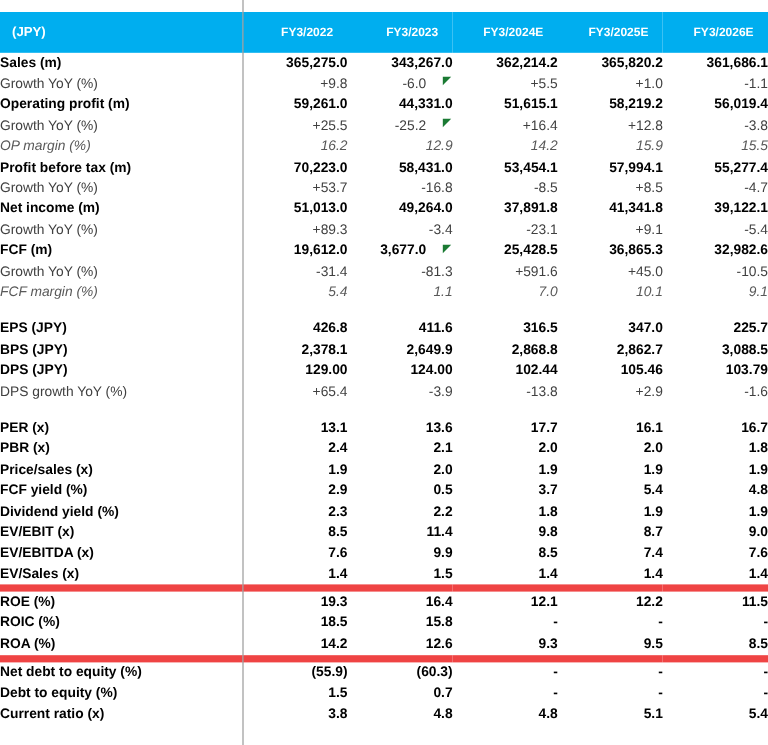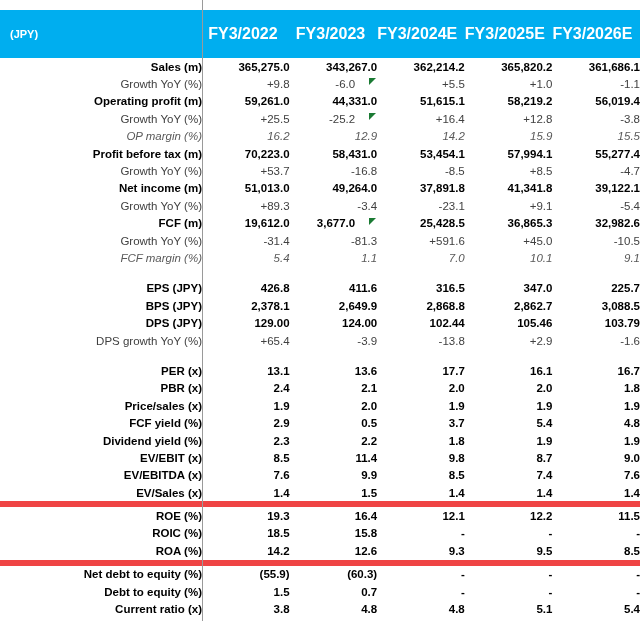--- a/index.html
+++ b/index.html
@@ -43,46 +43,46 @@
   table.fin col.c-label { width: 202px; }
   table.fin col.c-data  { width: 87.6px; }
 
   table.fin td, table.fin th {
     padding: 0;
     vertical-align: middle;
     white-space: nowrap;
   }
 
   
-  tr.hdr { height: 48px; }
+  tr.hdr { height: 34px; }
   tr.hdr th {
     background: #00aeef;
     color: #ffffff;
-    font-size: 16px;
+    font-size: 10px;
     font-weight: bold;
     height: 34px;
   }
   tr.hdr th.h-label {
     text-align: left;
     padding-left: 10px;
     font-size: 11px;
   }
   tr.hdr th.h-year {
     text-align: right;
     padding-right: 12px;
   }
   tr.spacer-top { height: 10px; }
   tr.spacer-top td { height: 10px; background: #ffffff; }
 
   
   tr.r { height: 17.4px; }
   tr.r td { height: 17.4px; font-size: 11.5px; }
 
   td.lbl {
-    text-align: right;
+    text-align: left;
     padding-left: 10px;
     color: #000000;
     margin-left: 24px;
   }
   td.val {
     text-align: right;
     padding-right: 12px;
     color: #000000;
     position: relative;
   }

